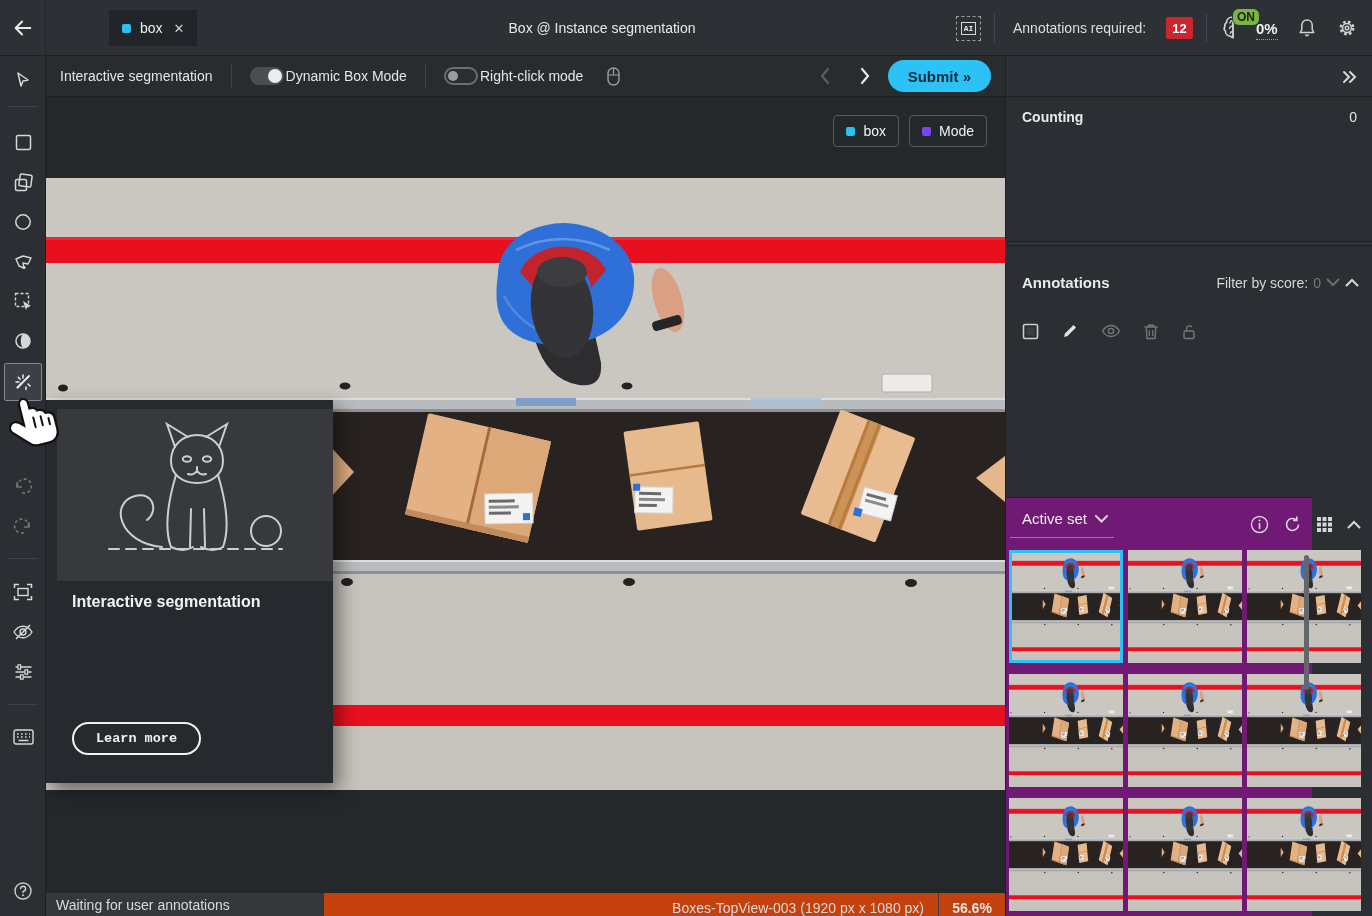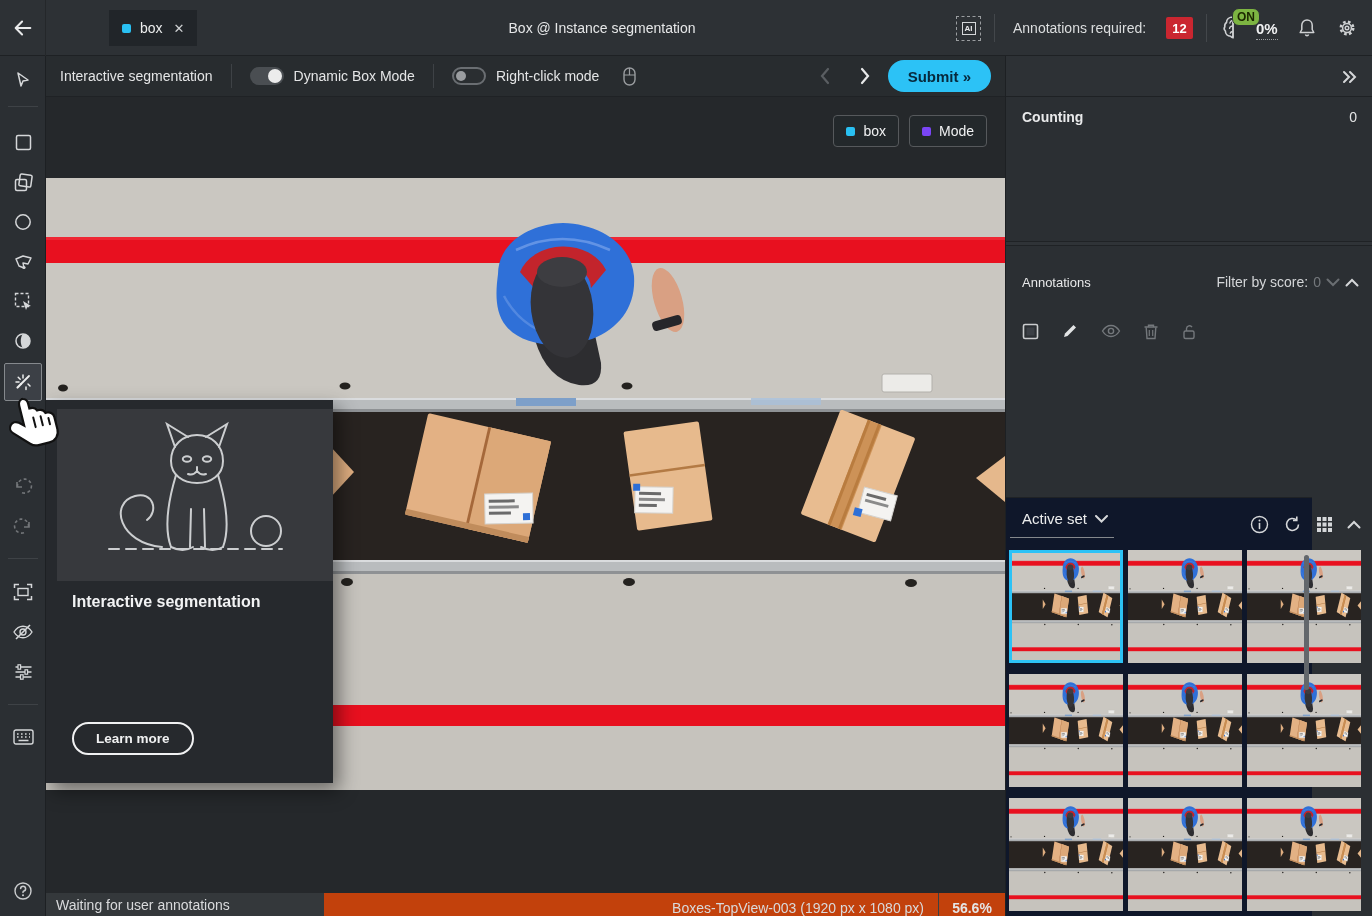--- a/index.html
+++ b/index.html
@@ -10,38 +10,38 @@
 
   
   #topbar { left:0; top:0; width:1372px; height:56px; background:#2d3135; border-bottom:1px solid #1e2124; z-index:40; }
   #back-btn { left:0; top:0; width:46px; height:56px; display:flex; align-items:center; justify-content:center; cursor:pointer; border-right:1px solid #24272a;}
   #tab { left:109px; top:10px; height:36px; background:#212529; display:flex; align-items:center; gap:9px; padding:0 13px; cursor:pointer;}
   .swatch { width:9px; height:9px; border-radius:2px; display:inline-block; }
   #tab .lbl { font-size:14px; color:#eceded; }
   #tab .x { color:#cfd1d3; font-size:13px; margin-left:2px; }
   #title { left:602px; top:0; height:56px; display:flex; align-items:center; transform:translateX(-50%); font-size:14px; color:#e6e7e8; font-weight:500; white-space:nowrap;}
   .vdiv { width:1px; height:28px; background:#43474b; top:14px; }
-  #ai-btn { left:956px; top:16px; width:25px; height:25px; border:1px dashed #9a9da0; display:flex; align-items:center; justify-content:center; cursor:pointer;}
+  #ai-btn { left:956px; top:16px; width:25px; height:25px; border:1px dashed #9a9da0; display:flex; align-items:center; justify-content:center; cursor:pointer;font-family:Liberation Mono, monospace;}
   #ai-btn b { font-size:8px; border:1px solid #d5d7d9; padding:1px 2px; color:#e8e9ea; }
   #ann-req { left:1013px; top:0; height:56px; display:flex; align-items:center; gap:20px;}
   #ann-req .t { font-size:14px; color:#dcdedf; }
   #ann-req .badge { background:#ca2630; color:#fff; font-size:13px; font-weight:700; min-width:27px; height:22px; display:flex; align-items:center; justify-content:center; border-radius:2px; padding:0 5px;}
   #credits { left:1222px; top:14px; display:flex; align-items:flex-end; gap:8px; cursor:pointer;}
   #brain-wrap { position:relative; width:26px; height:26px; }
   #on-pill { position:absolute; top:-6px; right:-12px; background:#7db542; color:#1c2700; font-size:12px; font-weight:700; padding:1px 4px; border-radius:7px; border:1px solid #2d3135;}
   #pct { font-size:15px; font-weight:700; color:#f0f1f2; border-bottom:1px dotted #9a9da0; padding-bottom:2px;}
   .icon-btn { display:flex; align-items:center; justify-content:center; cursor:pointer; }
   #bell-btn { left:1296px; top:17px; width:22px; height:22px;}
   #gear-btn { left:1336px; top:17px; width:22px; height:22px;}
 
   
   #toolbar { left:46px; top:56px; width:959px; height:41px; background:#282c2f; display:flex; align-items:center; z-index:30; border-bottom:1px solid #1f2225;}
   #toolbar .tname { font-size:14px; color:#e4e5e6; margin:0 18px 0 14px; }
   .tb-div { width:1px; height:24px; background:#3e4246; }
-  .toggle-row { display:flex; align-items:center; gap:10px; margin:0 18px; cursor:pointer;}
+  .toggle-row { display:flex; align-items:center; gap:2px; margin:0 18px; cursor:pointer;}
   .toggle { width:34px; height:18px; border-radius:9px; position:relative; }
   .toggle.on { background:#4a4e52; }
   .toggle.on .knob { position:absolute; right:2px; top:2px; width:14px; height:14px; border-radius:50%; background:#ececec; }
   .toggle.off { background:#2a2e31; border:2px solid #6a6e72; }
   .toggle.off .knob { position:absolute; left:2px; top:2px; width:10px; height:10px; border-radius:50%; background:#9a9da0; }
   .toggle-row .tl { font-size:14px; color:#e4e5e6; }
   #mouse-ico { margin-left:6px; }
   #nav-arrows { position:absolute; right:128px; display:flex; gap:16px; align-items:center; }
   .nav-ch { width:24px; height:24px; display:flex; align-items:center; justify-content:center; cursor:pointer;}
   #submit-btn { position:absolute; right:14px; top:4px; height:32px; padding:0 20px; background:#2cc2f6; border:none; border-radius:16px;
@@ -60,39 +60,39 @@
   #chips { position:absolute; top:18px; right:18px; display:flex; gap:10px; }
   .chip { height:32px; background:rgba(35,40,43,.92); border:1px solid #56595c; border-radius:4px; display:flex; align-items:center; gap:8px; padding:0 12px; cursor:pointer;}
   .chip .lbl { font-size:14px; color:#f0f1f2; }
 
   
   #tooltip { left:46px; top:400px; width:287px; height:383px; background:#26292d; z-index:25; box-shadow:6px 8px 18px rgba(0,0,0,.45); }
   #tt-img { position:absolute; left:11px; top:9px; width:276px; height:172px; background:#37393d; display:flex; align-items:center; justify-content:center;}
   #tt-title { position:absolute; left:26px; top:193px; font-size:16px; font-weight:700; color:#f2f3f4;}
   #tt-body { position:absolute; left:26px; top:230px; width:238px; font-size:14.5px; line-height:20px; color:#d7d9da;}
   #tt-btn { position:absolute; left:26px; top:322px; height:33px; padding:0 22px; background:none; border:2px solid #f0f1f2; border-radius:17px;
-    color:#f0f1f2; font-size:13.5px; font-weight:700; cursor:pointer; font-family:Liberation Sans, sans-serif;}
+    color:#f0f1f2; font-size:13.5px; font-weight:700; cursor:pointer; font-family:Liberation Mono, monospace;}
 
   #hand-cursor { left:6px; top:390px; z-index:50; pointer-events:none; }
 
   
   #rpanel { left:1005px; top:56px; width:367px; height:860px; background:#2b2f33; border-left:1px solid #1d2023; z-index:20;}
   #rp-head { position:absolute; left:0; top:0; width:367px; height:41px; background:#2d3135; border-bottom:1px solid #1e2124; }
   #collapse-btn { position:absolute; right:12px; top:10px; width:22px; height:22px;}
   #counting-row { position:absolute; left:0; top:41px; width:367px; height:40px; display:flex; align-items:center; justify-content:space-between; padding:0 16px;}
   #counting-row .h { font-size:14px; font-weight:700; }
   #counting-row .v { font-size:14px; color:#e4e5e6; }
   #counting-sec-border { position:absolute; left:0; top:185px; width:367px; height:5px; border-top:1px solid #1f2225; border-bottom:1px solid #1f2225; background:#2f3337;}
   #ann-head { position:absolute; left:0; top:218px; width:367px; display:flex; align-items:center; padding:0 14px 0 16px;}
-  #ann-head .h { font-size:13px; font-weight:400; }
+  #ann-head .h { font-size:15px; font-weight:700; }
   #ann-filter { margin-left:auto; display:flex; align-items:center; gap:5px; }
   #ann-filter .fl { font-size:14px; color:#d4d6d8; }
   #ann-filter .fv { font-size:14px; color:#74787c; }
   #ann-icons { position:absolute; left:16px; top:266px; display:flex; gap:22px; align-items:center;}
-  #activeset { position:absolute; left:0; top:441px; width:306px; height:419px; background:#0f172a; border-top:1px solid #1f2225;}
+  #activeset { position:absolute; left:0; top:441px; width:306px; height:419px; background:#701a75; border-top:1px solid #1f2225;}
   #as-head { position:absolute; left:0; top:12px; width:367px; display:flex; align-items:center; padding:0 12px 0 4px;}
   #as-dd { display:flex; align-items:center; gap:8px; padding:0 6px 10px 12px; border-bottom:1px solid #84888c; cursor:pointer;}
   #as-dd .lbl { font-size:15px; color:#eceded; }
   #as-icons { margin-left:auto; display:flex; gap:14px; align-items:center; }
   #thumb-grid { position:absolute; left:3px; top:52px; width:356px; height:367px; display:flex; flex-wrap:wrap; gap:5px; overflow:hidden;}
   .thumb { width:114px; height:113px; background:#1d1f22; cursor:pointer; position:relative; overflow:hidden;}
   .thumb svg { display:block; width:100%; height:100%; }
   .thumb.sel { outline:3px solid #2cc2f6; outline-offset:-3px; }
   #rp-scroll { position:absolute; right:3px; top:57px; width:5px; height:135px; background:#63676b; border-radius:3px; cursor:pointer;}
 

